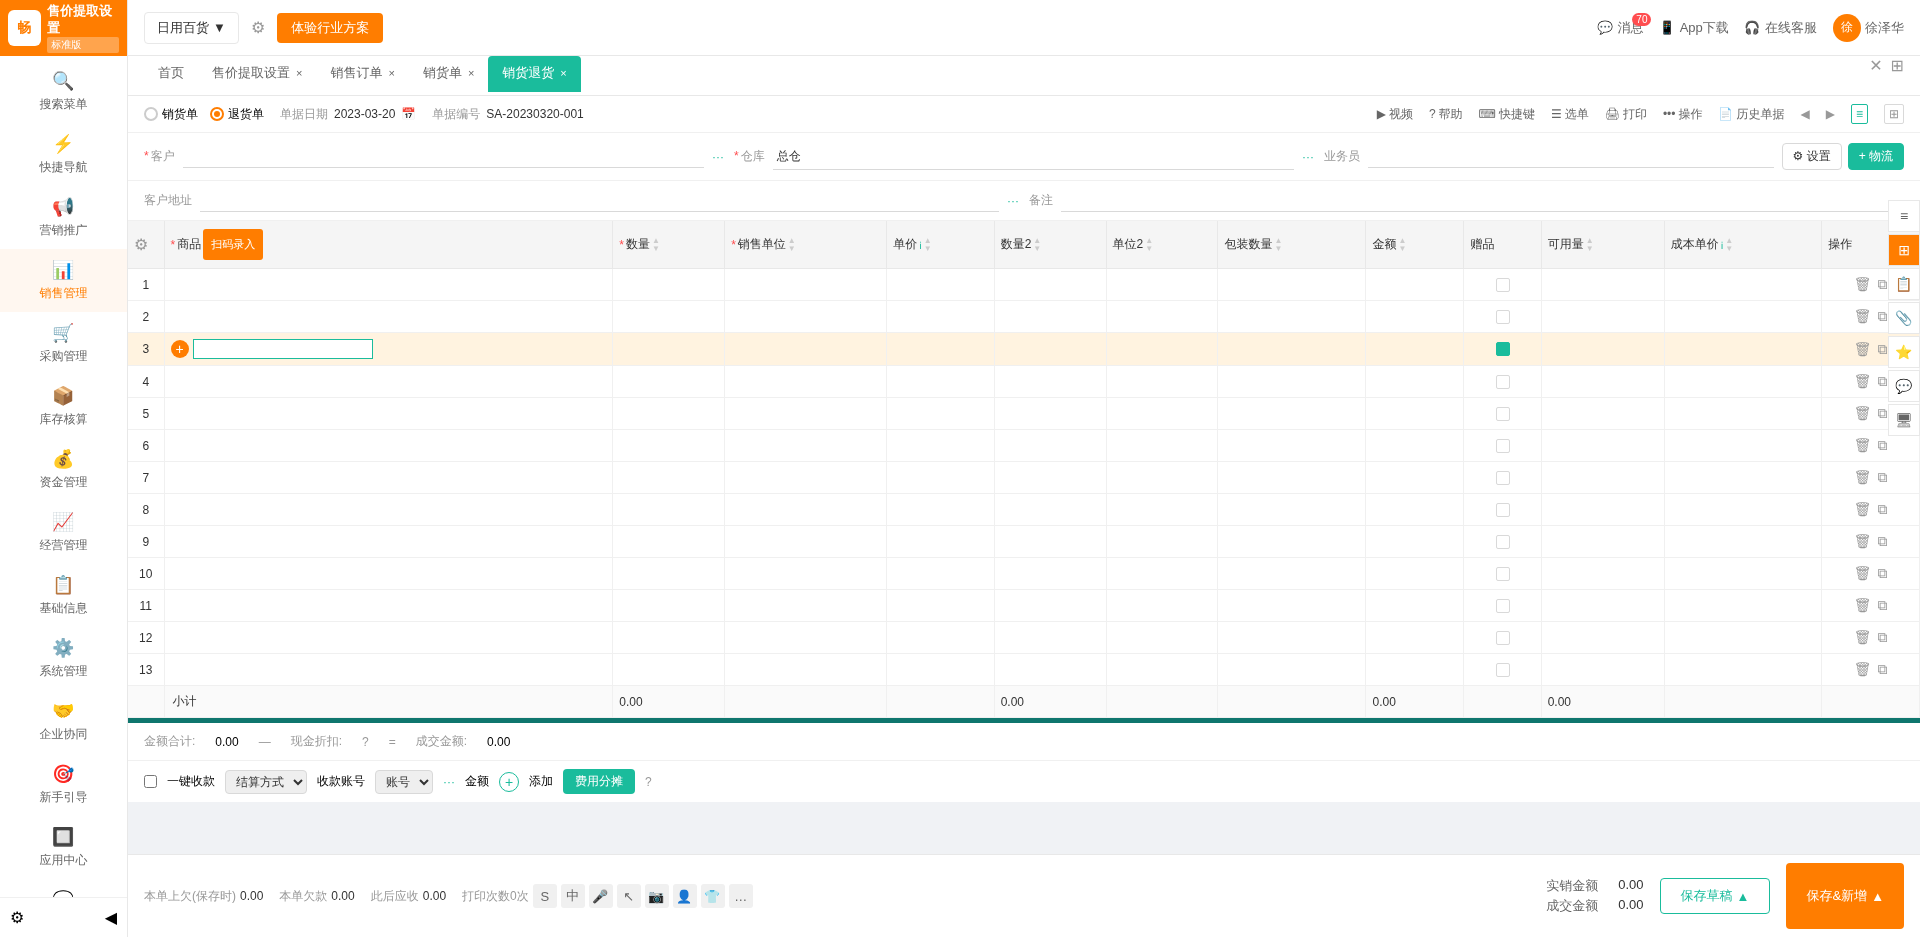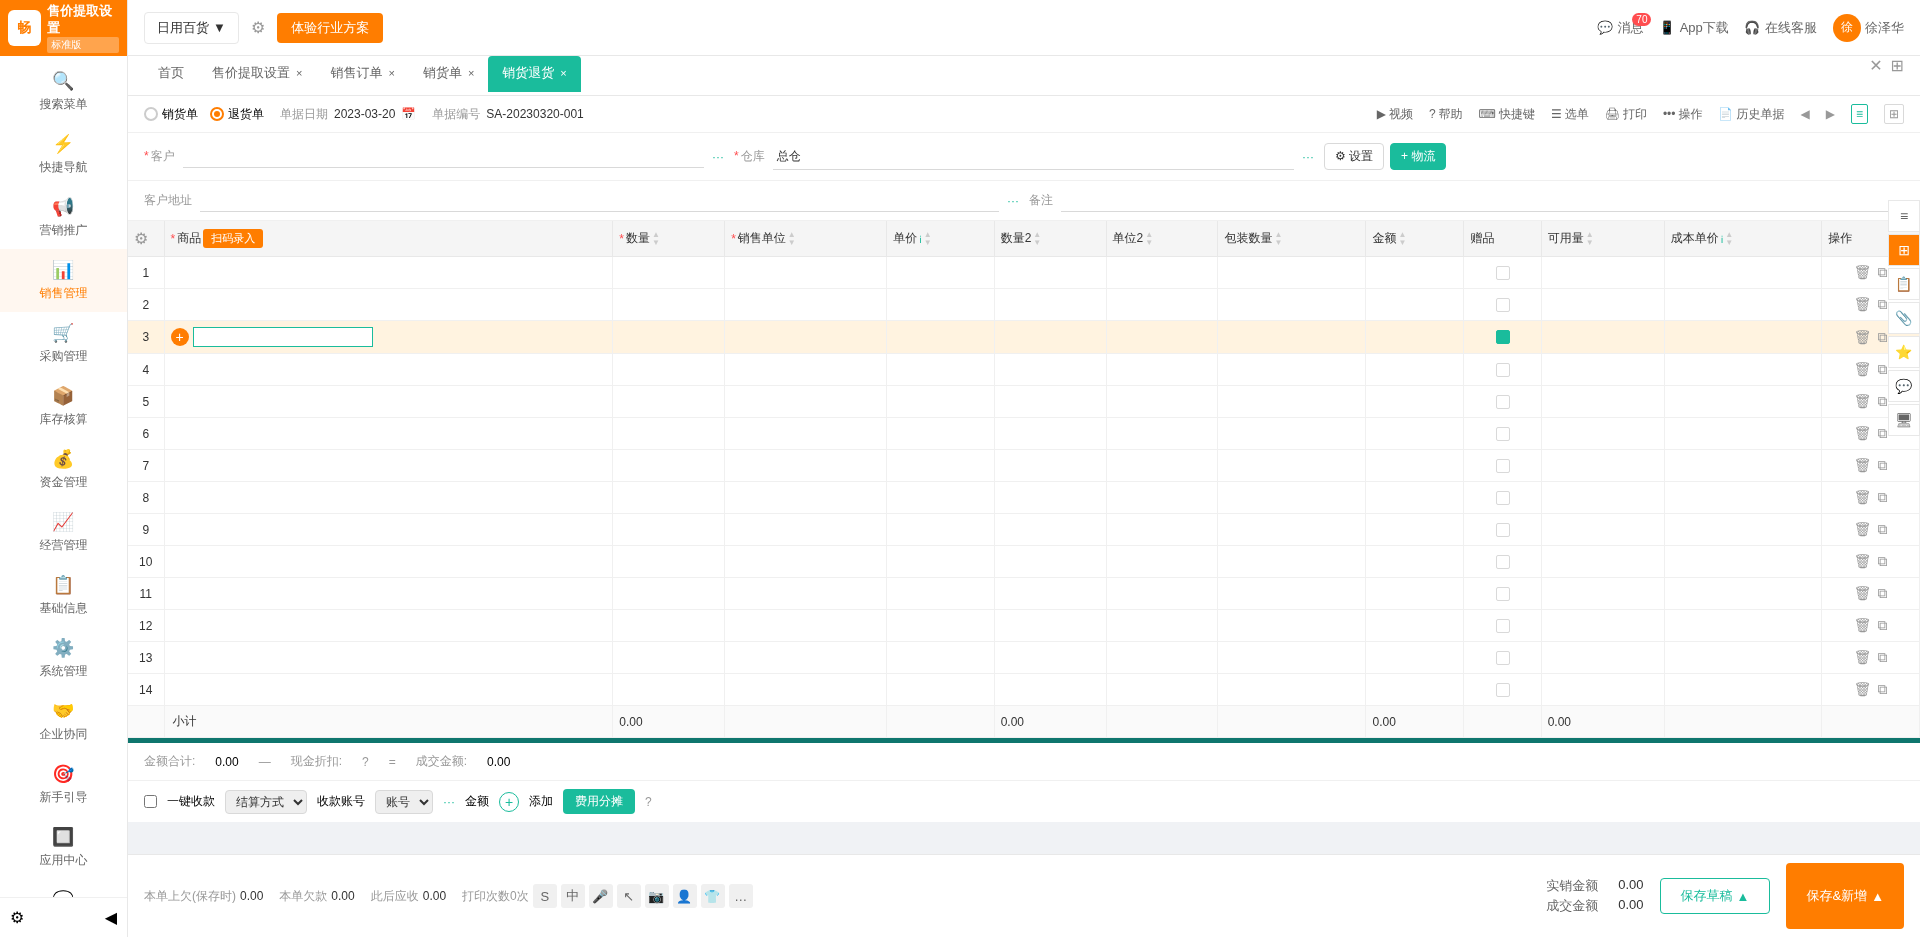--- a/index.html
+++ b/index.html
@@ -62,21 +62,21 @@
     .data-table td { padding: 6px 6px; border-bottom: 1px solid #f0f0f0; border-right: 1px solid #f0f0f0; color: #333; height: 32px; }
     .data-table tr.active-row td { background: #fff3e0; }
     .row-num { color: #999; text-align: center; }
     .col-setting { width: 36px; text-align: center; }
     .checkbox-cell { display: flex; justify-content: center; }
     .cb { width: 14px; height: 14px; border: 1px solid #d9d9d9; border-radius: 2px; background: #fff; }
     .cb.checked { background: #1abc9c; border-color: #1abc9c; }
     .action-icons { display: flex; gap: 6px; justify-content: center; }
     .action-icon { color: #999; cursor: pointer; font-size: 14px; }
     .table-setting-icon { color: #999; cursor: pointer; font-size: 16px; }
-    .scan-btn { background: #ff7d00; color: #fff; border: none; padding: 2px 8px; border-radius: 3px; font-size: 11px; cursor: pointer; }
+    .scan-btn { background: #ff7d00; color: #fff; border: none; padding: 8px 8px; border-radius: 3px; font-size: 11px; cursor: pointer; }
     .footer-row td { background: #fafafa; font-weight: 500; color: #333; }
     .footer-row td.total { color: #333; }
     .summary-label { color: #999; }
     .summary-dash { color: #999; }
     .equal-sign { color: #999; }
     .bottom-bar-item { display: flex; align-items: center; gap: 4px; font-size: 12px; color: #333; }
     .bottom-bar-label { color: #999; }
     .tool-icon { width: 24px; height: 24px; background: #f0f0f0; border-radius: 3px; display: flex; align-items: center; justify-content: center; cursor: pointer; font-size: 13px; color: #666; }
     .save-draft-btn { background: #fff; border: 1px solid #1abc9c; color: #1abc9c; padding: 8px 20px; border-radius: 4px; font-size: 13px; cursor: pointer; display: flex; align-items: center; gap: 4px; }
     .save-new-btn { background: #ff7d00; border: none; color: #fff; padding: 24px 20px; border-radius: 4px; font-size: 13px; cursor: pointer; display: flex; align-items: center; gap: 4px; }
@@ -316,20 +316,24 @@
             <span class="field-dots">···</span>
           </div>
 
           <div class="field-group">
             <span class="field-label required">仓库</span>
             <span class="field-select-val">总仓</span>
             <span class="field-dots">···</span>
           </div>
 
           <div style="display:flex; align-items:center; gap:8px; justify-content:space-between;">
+            <div class="field-group" style="flex:1;">
+              <span class="field-label">业务员</span>
+              <input class="field-input" type="text" style="flex: 1 1 0%;">
+            </div>
             <div style="display:flex; gap:6px;">
               <button class="action-btn">⚙ 设置</button>
               <button class="action-btn primary">+ 物流</button>
             </div>
           </div>
         </div>
 
         <div style="display:grid; grid-template-columns:1fr 1fr; padding:8px 16px; gap:10px; border-bottom:1px solid #f0f0f0; align-items:center;">
           <div class="field-group">
             <span class="field-label">客户地址</span>
@@ -734,44 +738,20 @@
                   <td></td>
                   <td>
     <div class="action-icons">
       <span class="action-icon">🗑</span>
       <span class="action-icon">⧉</span>
     </div>
   </td>
                 </tr>
                 <tr>
                   <td class="row-num">13</td>
-                  <td></td>
-                  <td></td>
-                  <td></td>
-                  <td></td>
-                  <td></td>
-                  <td></td>
-                  <td></td>
-                  <td></td>
-                  <td>
-    <div class="checkbox-cell">
-                      <div class="cb"></div>
-                    </div>
-  </td>
-                  <td></td>
-                  <td></td>
-                  <td>
-    <div class="action-icons">
-      <span class="action-icon">🗑</span>
-      <span class="action-icon">⧉</span>
-    </div>
-  </td>
-                </tr>
-                <tr>
-                  <td class="row-num">14</td>
                   <td></td>
                   <td></td>
                   <td></td>
                   <td></td>
                   <td></td>
                   <td></td>
                   <td></td>
                   <td></td>
                   <td>
     <div class="checkbox-cell">

